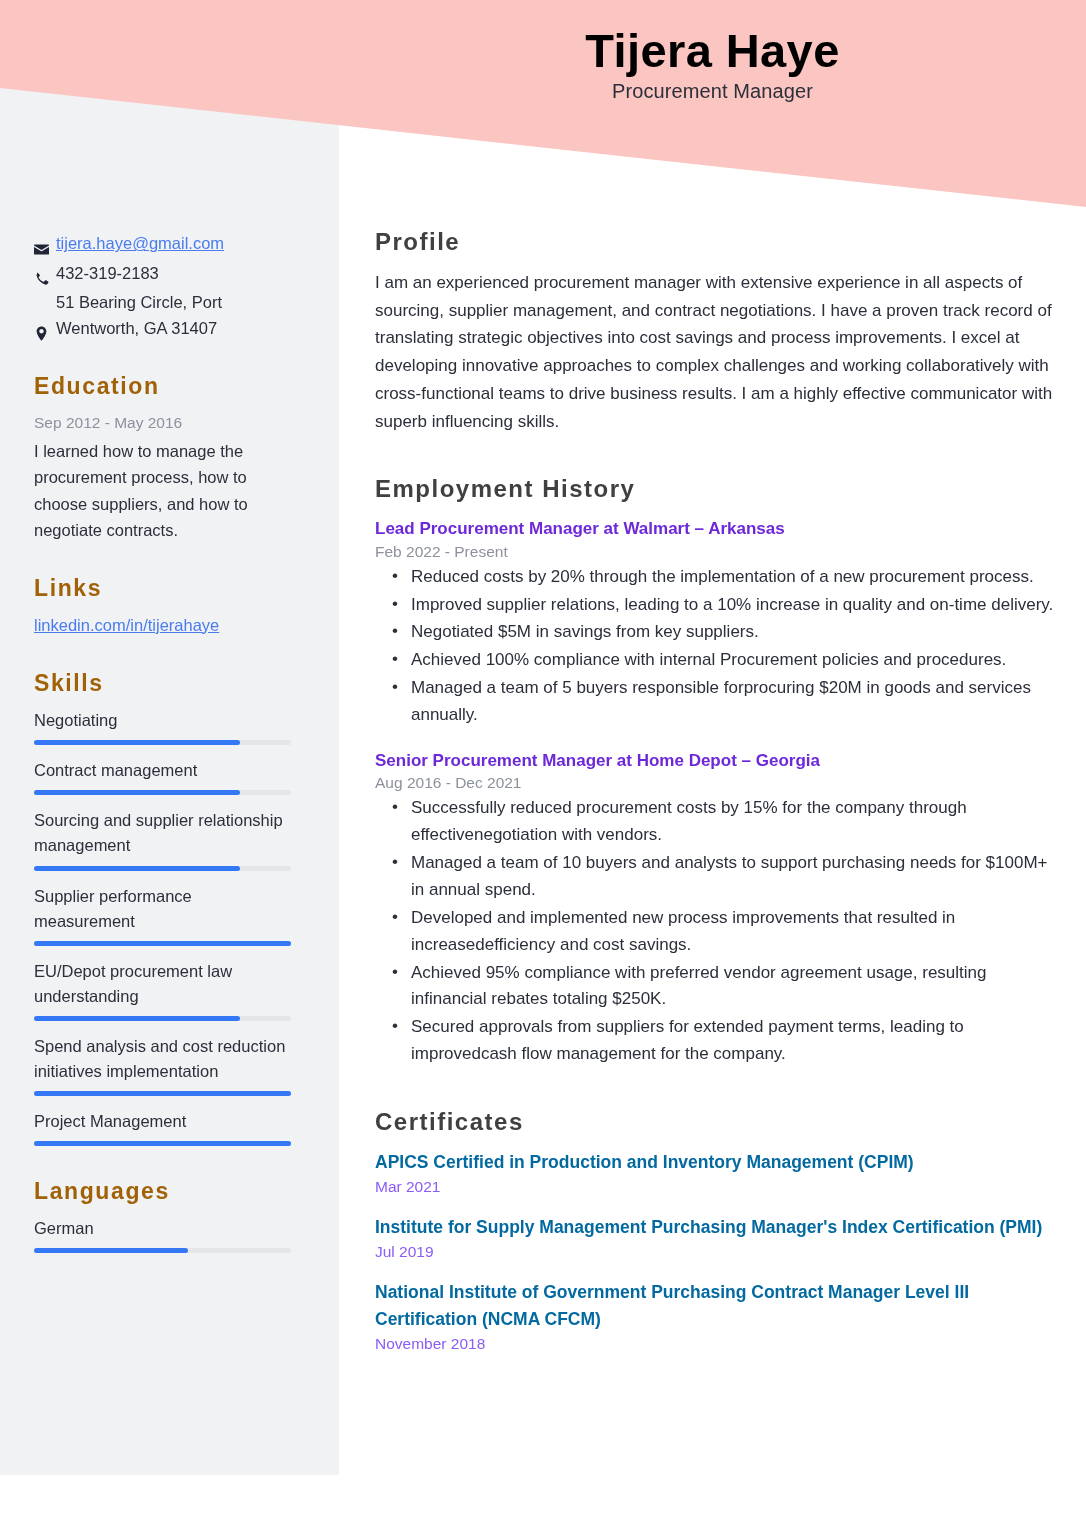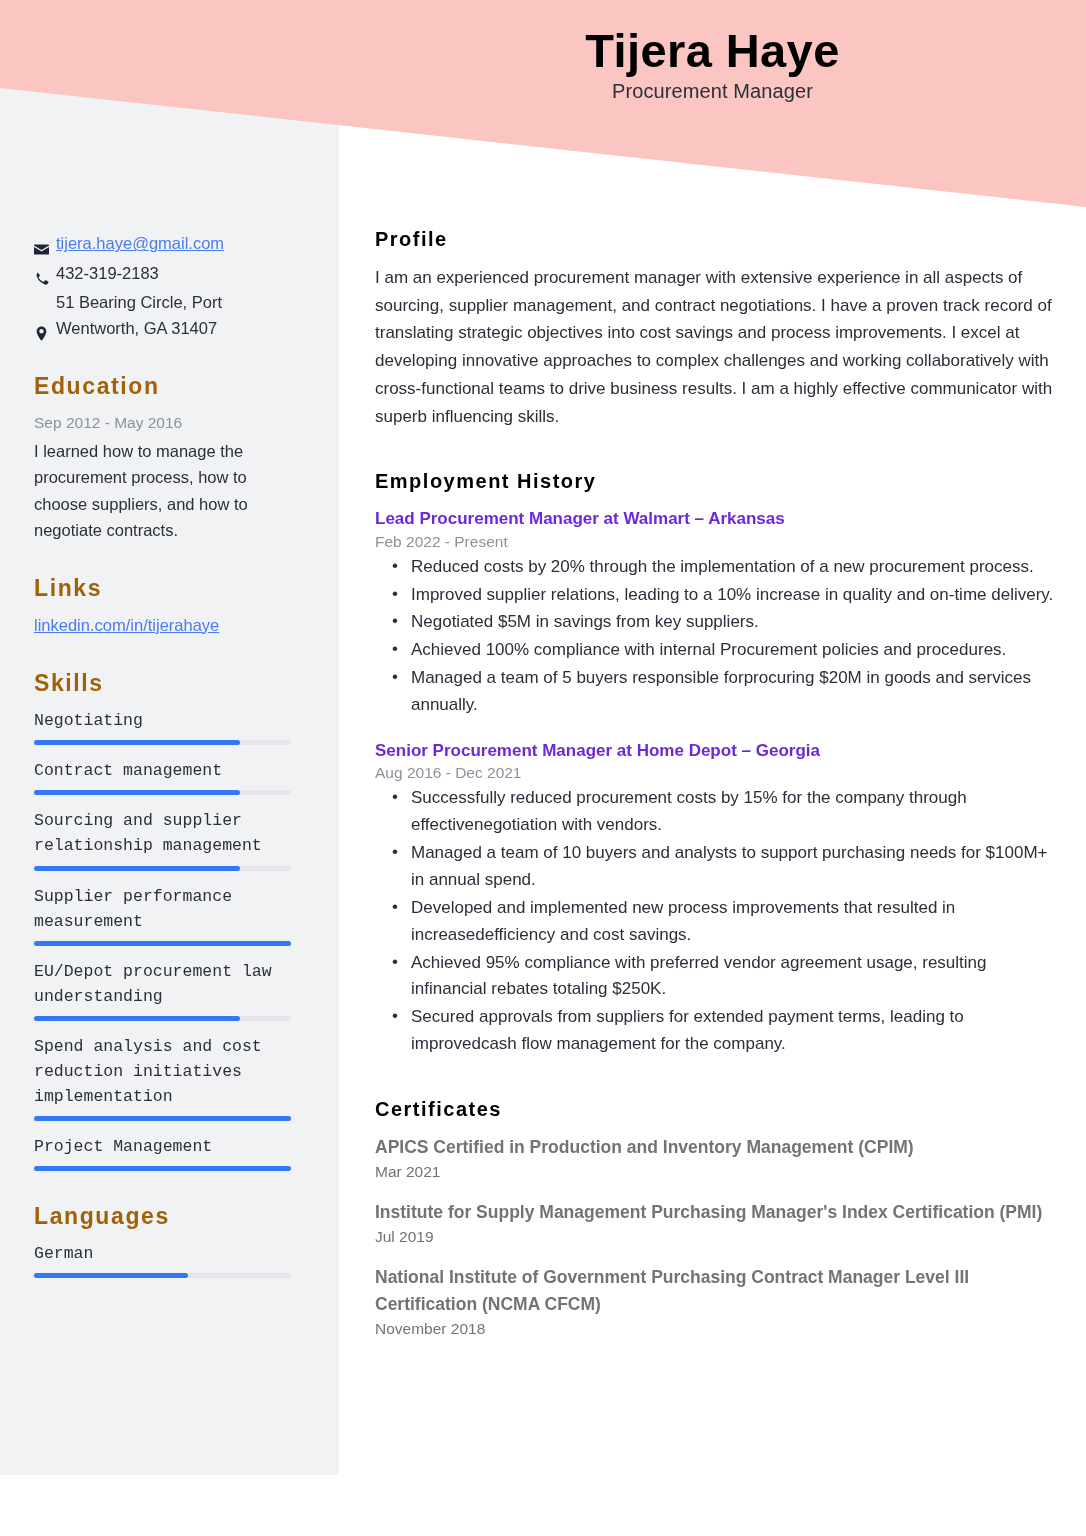--- a/index.html
+++ b/index.html
@@ -120,21 +120,21 @@
     line-height: 1.5;
   }
   .edu-desc {
     font-size: 16.5px;
     color: #2b2f3a;
     line-height: 1.58;
     margin-top: 4px;
   }
   .links-wrap { margin-top: 4px; }
 
-  .skills-list { margin-top: 2px; font-family: Liberation Mono, monospace; }
+  .skills-list { margin-top: 2px; }
   .skill-item { margin-bottom: 13px; }
   .skill-label {
     font-size: 16.5px;
     color: #2b2f3a;
     line-height: 1.52;
     margin-bottom: 7px;
   }
   .skill-bar {
     position: relative;
     width: 257px;
@@ -154,23 +154,23 @@
   .main {
     position: absolute;
     left: 339px;
     top: 0;
     width: 747px;
     padding: 228px 32px 0 36px;
     box-sizing: border-box;
     z-index: 4;
   }
   .main-heading {
-    font-size: 20px;
-    font-weight: bold;
-    color: #000000;
+    font-size: 24px;
+    font-weight: bold;
+    color: #404040;
     letter-spacing: 1.5px;
     margin-bottom: 13px;
   }
   .main-heading.spaced { margin-top: 40px; }
   .profile-text {
     font-size: 17px;
     color: #2b2f3a;
     line-height: 1.63;
   }
   .job-block { margin-bottom: 19px; }
@@ -203,26 +203,26 @@
     position: absolute;
     left: -19px;
     top: -1px;
     color: #2b2f3a;
     font-size: 17px;
   }
   .cert-block { margin-bottom: 18px; }
   .cert-title {
     font-size: 17.5px;
     font-weight: bold;
-    color: #737373;
+    color: #0369a1;
     line-height: 1.55;
   }
   .cert-date {
     font-size: 15.5px;
-    color: #737373;
+    color: #8b5cf6;
     margin-top: 2px;
   }
 </style>
 </head>
 <body>
 
 <div class="page">
 
   <div class="sidebar-bg"></div>
   <div class="banner"></div>

